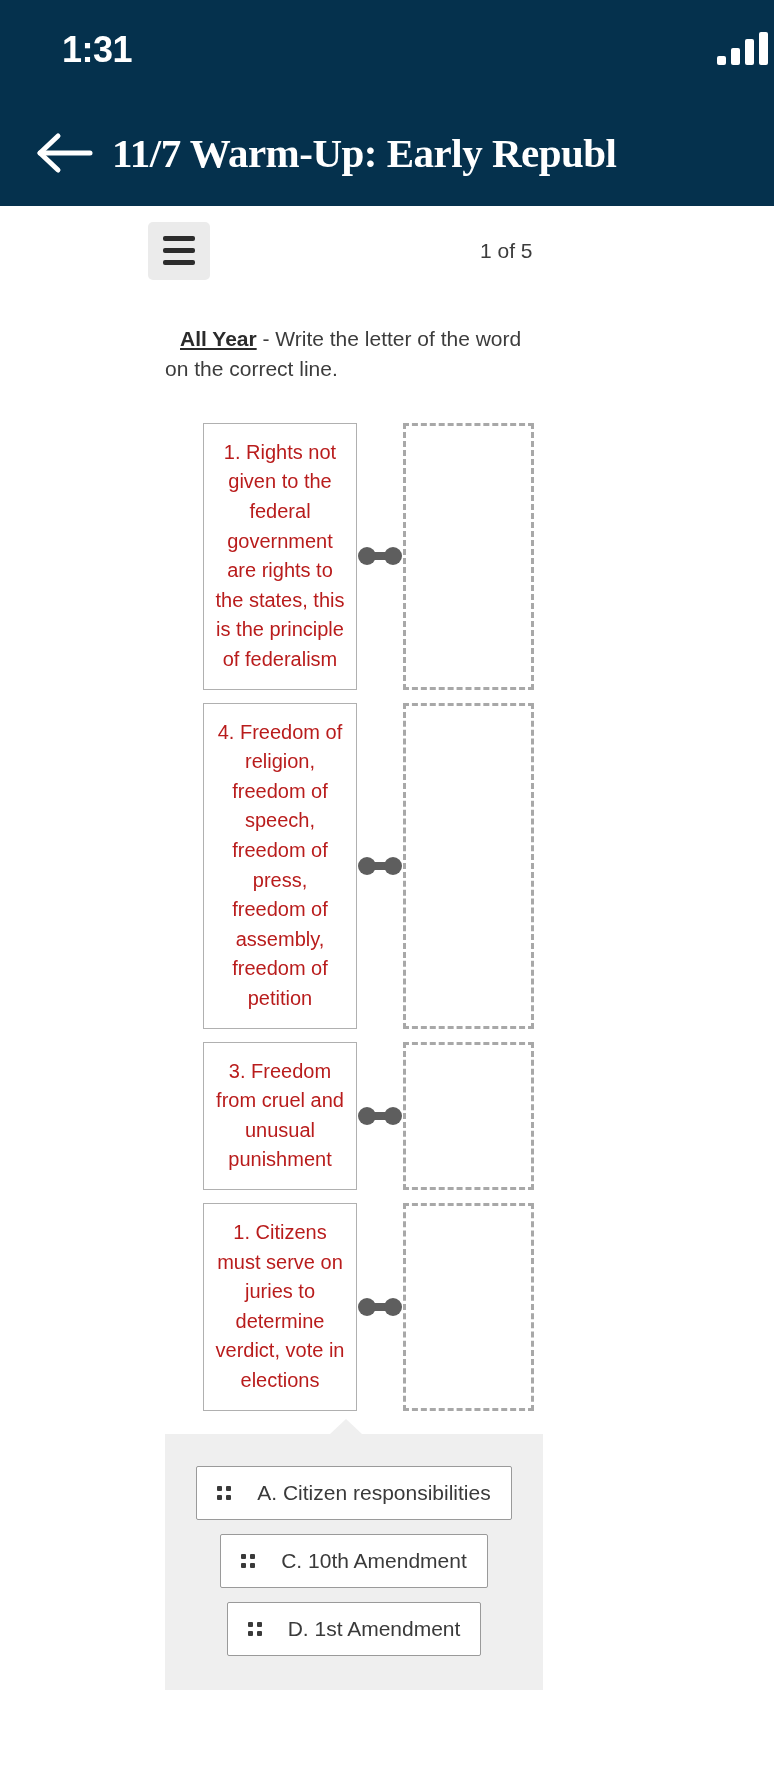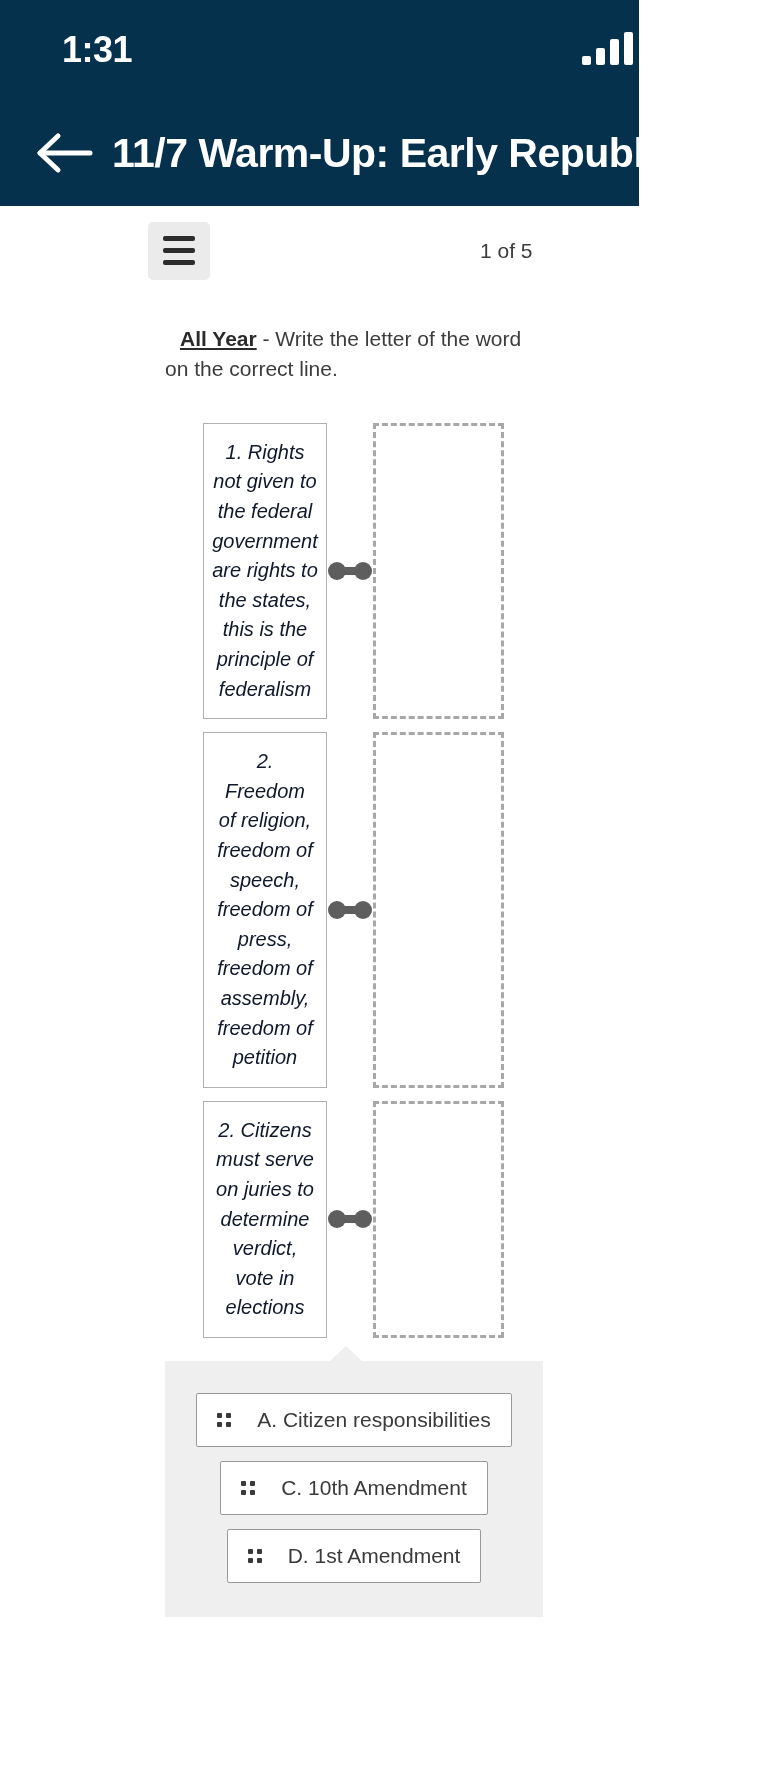--- a/index.html
+++ b/index.html
@@ -7,21 +7,21 @@
   html, body {
     width: 774px;
     height: 1773px;
     background: #ffffff;
     font-family: "Liberation Sans", sans-serif;
     overflow: hidden;
   }
 
   
   .appbar {
-    width: 639px;
+    width: 774px;
     background: #05314d;
     color: #ffffff;
     position: relative;
   }
   .statusbar {
     height: 100px;
     display: flex;
     align-items: center;
     justify-content: space-between;
     padding: 0 28px 0 62px;
@@ -60,20 +60,21 @@
     margin-right: 18px;
     position: relative;
   }
   .back-arrow svg { display: block; }
   .nav-title {
     font-size: 41px;
     font-weight: bold;
     letter-spacing: -0.5px;
     line-height: 1;
     white-space: nowrap;
+    font-family: Liberation Serif, serif;
   }
 
   
   .toolbar {
     height: 90px;
     display: flex;
     align-items: center;
     background: #ffffff;
     padding: 0 0 0 148px;
     border-bottom: 1px solid #ffffff;
@@ -128,33 +129,32 @@
     padding: 12px 0 10px 0;
     position: relative;
   }
   .match-row {
     display: flex;
     align-items: stretch;
     position: relative;
     margin-bottom: 13px;
   }
   .prompt-card {
-    width: 124px;
+    width: 154px;
     margin-left: 38px;
     border: 1px solid #b0b0b0;
     background: #ffffff;
     padding: 14px 10px;
     text-align: center;
     font-size: 20px;
     line-height: 1.48;
-    color: #0f172a;
+    color: #b91c1c;
     display: flex;
     align-items: center;
     justify-content: center;
-    font-style: italic;
   }
   .connector {
     width: 46px;
     position: relative;
     flex: 0 0 46px;
   }
   .dumbbell {
     position: absolute;
     top: 50%;
     left: 50%;
@@ -286,44 +286,55 @@
       <div class="dumbbell">
         <div class="bar-mid"></div>
         <div class="knob left"></div>
         <div class="knob right"></div>
       </div>
     </div>
     <div class="drop-zone"></div>
   </div>
 
   <div class="match-row">
-    <div class="prompt-card">2. Freedom of religion, freedom of speech, freedom of press, freedom of assembly, freedom of petition</div>
+    <div class="prompt-card">4. Freedom of religion, freedom of speech, freedom of press, freedom of assembly, freedom of petition</div>
     <div class="connector">
       <div class="dumbbell">
         <div class="bar-mid"></div>
         <div class="knob left"></div>
         <div class="knob right"></div>
       </div>
     </div>
     <div class="drop-zone"></div>
   </div>
 
-
   <div class="match-row">
-    <div class="prompt-card">2. Citizens must serve on juries to determine verdict, vote in elections</div>
+    <div class="prompt-card">3. Freedom from cruel and unusual punishment</div>
     <div class="connector">
       <div class="dumbbell">
         <div class="bar-mid"></div>
         <div class="knob left"></div>
         <div class="knob right"></div>
       </div>
     </div>
     <div class="drop-zone"></div>
   </div>
 
+  <div class="match-row">
+    <div class="prompt-card">1. Citizens must serve on juries to determine verdict, vote in elections</div>
+    <div class="connector">
+      <div class="dumbbell">
+        <div class="bar-mid"></div>
+        <div class="knob left"></div>
+        <div class="knob right"></div>
+      </div>
+    </div>
+    <div class="drop-zone"></div>
+  </div>
+
 </div>
 
 <div class="answer-bank">
   <div class="bank-caret"></div>
 
   <div class="answer-chip">
     <span class="grip">
         <i></i>
         <i></i>
         <i></i>

